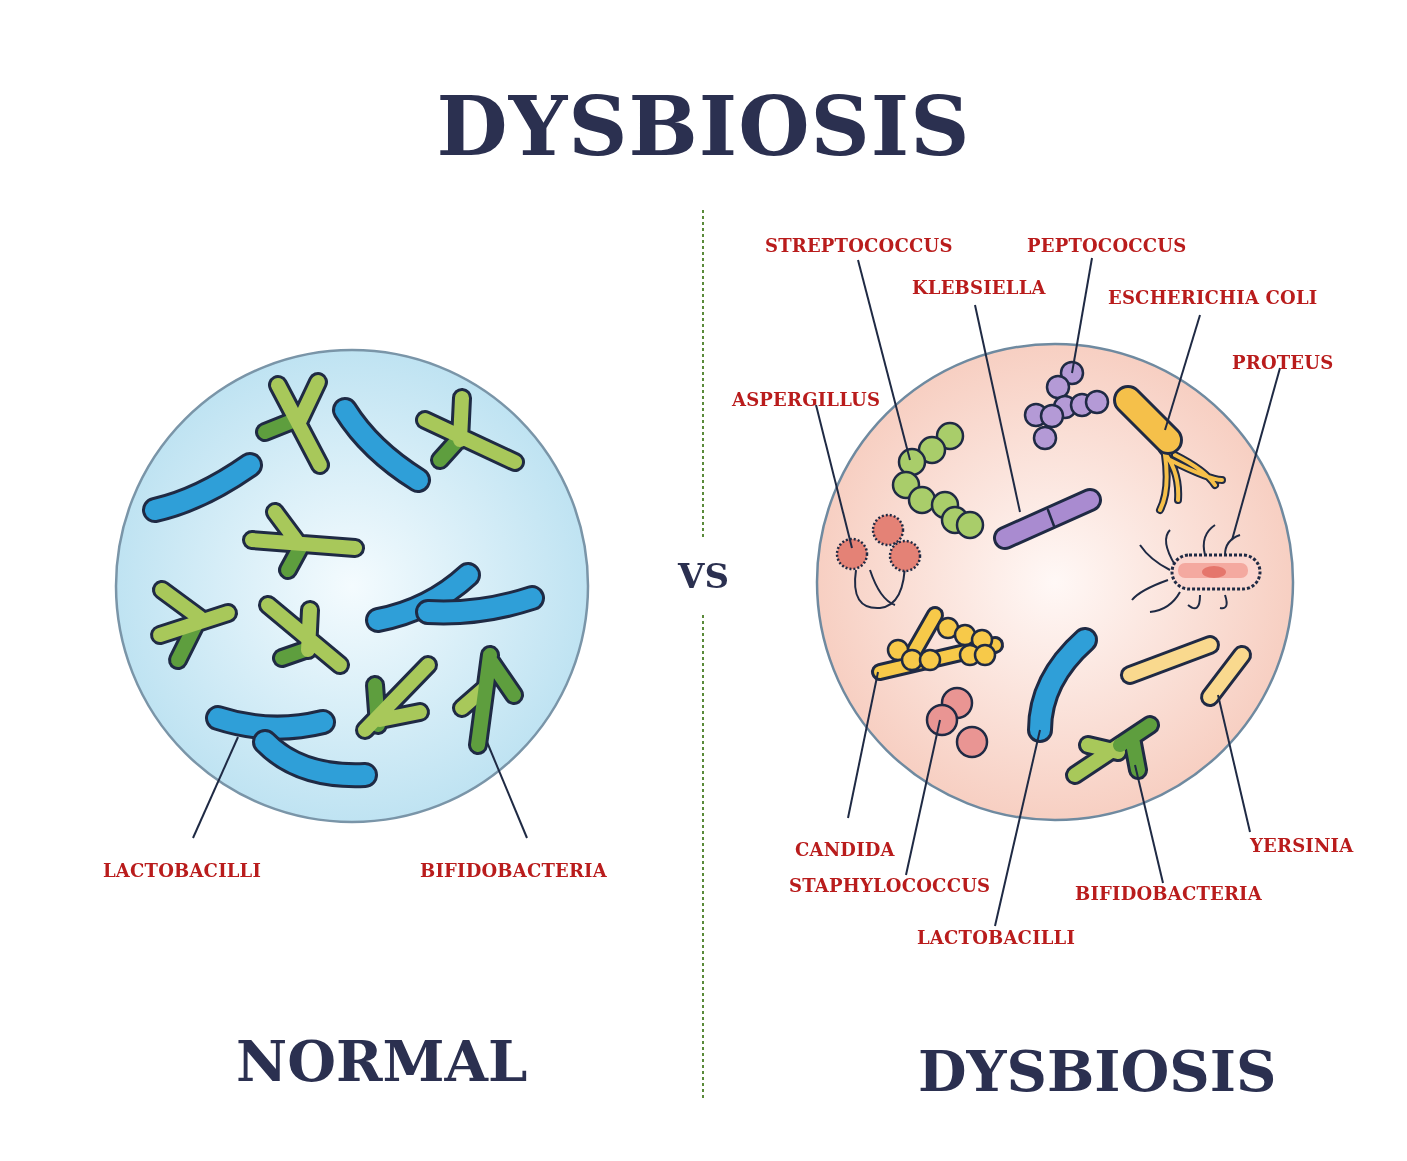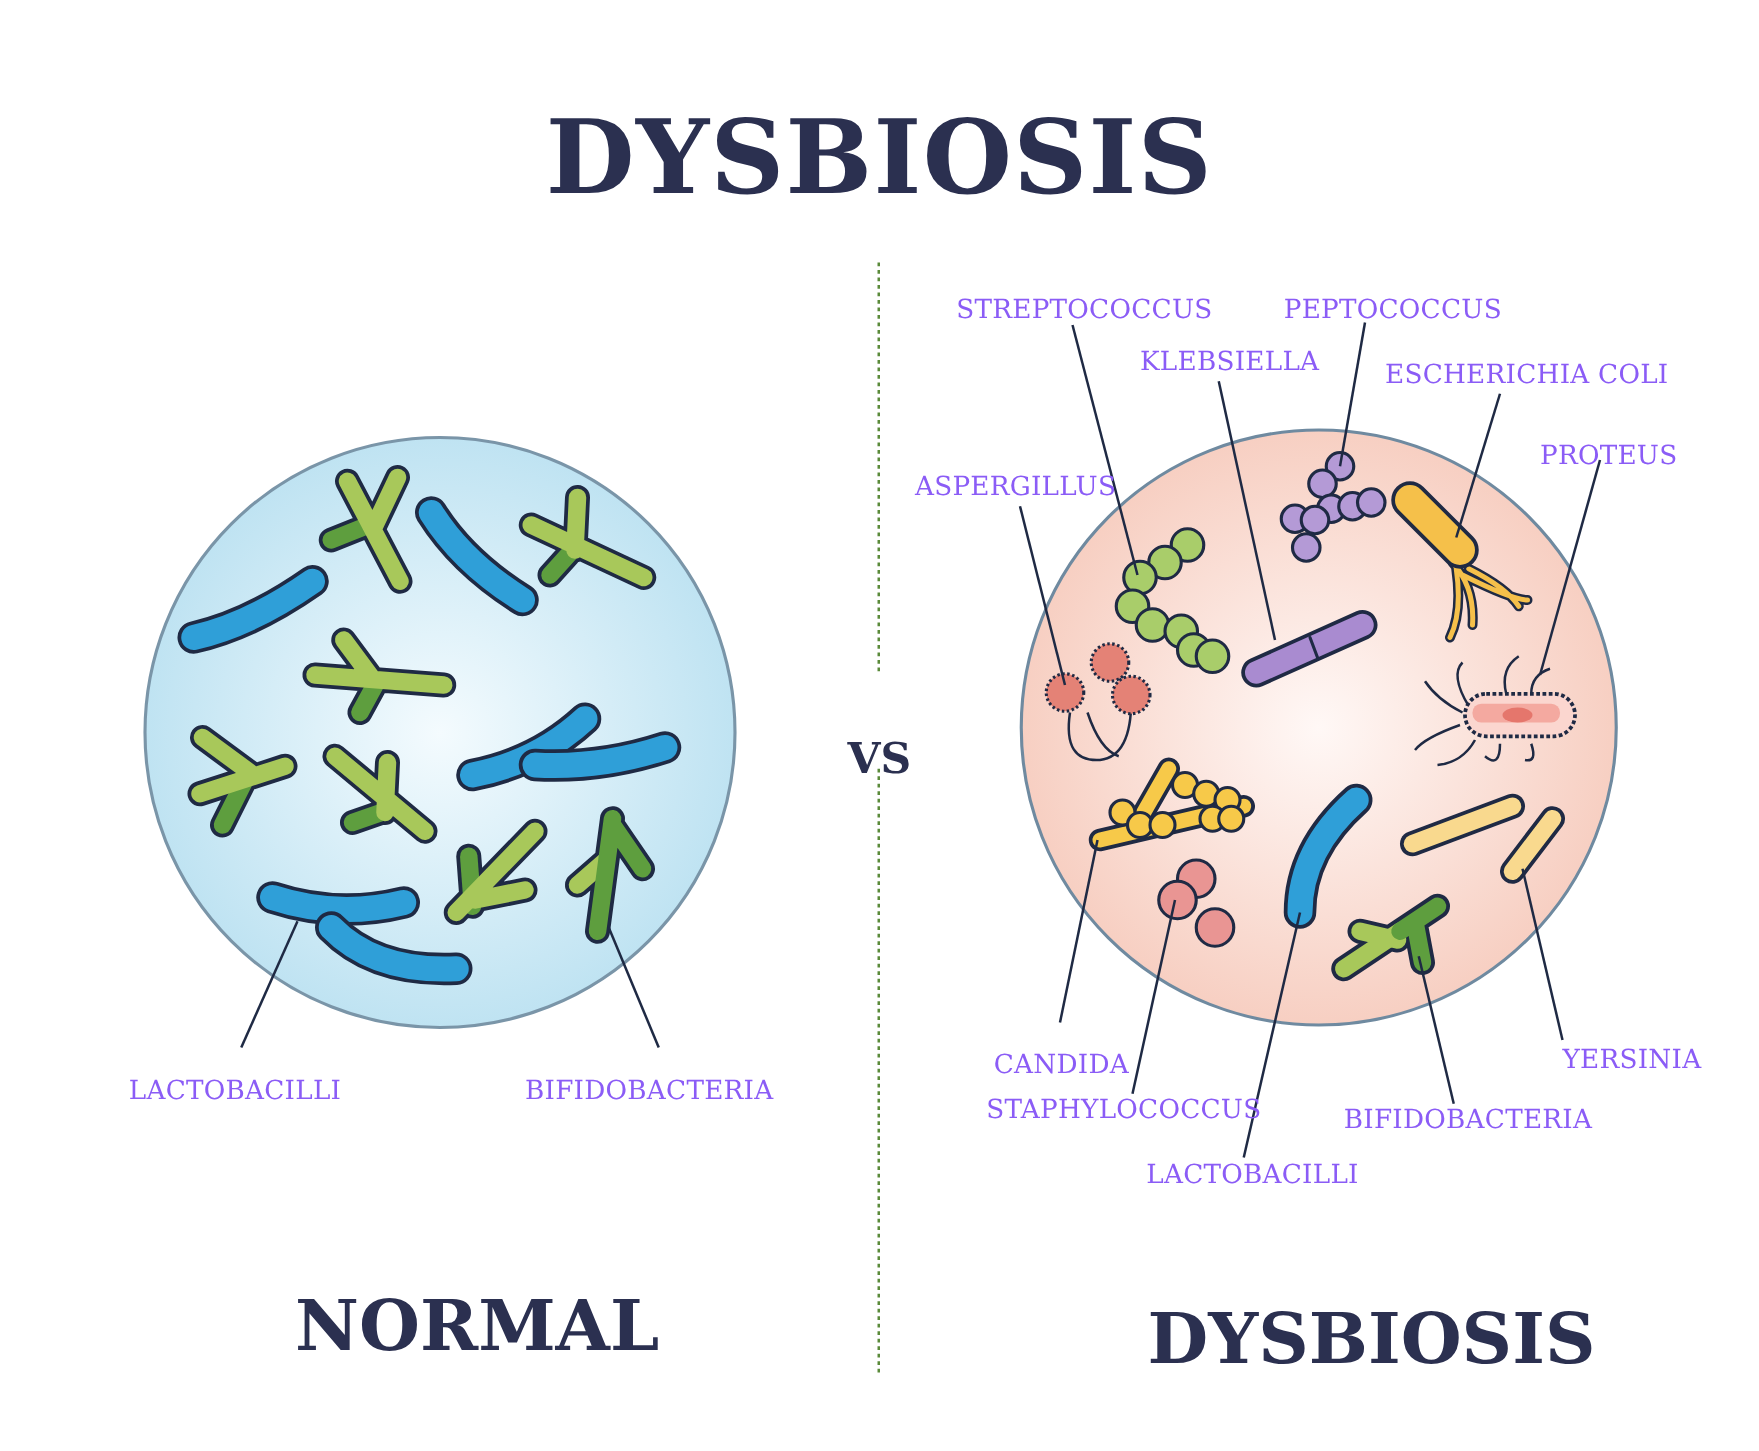--- a/index.html
+++ b/index.html
@@ -1,20 +1,20 @@
 <!DOCTYPE html>
 <html><head>
 <meta charset="utf-8">
 <style>
   html,body{margin:0;padding:0;background:#ffffff;}
   body{width:1407px;height:1161px;position:relative;overflow:hidden;font-family:"DejaVu Serif",serif;color:#2b3050;}
   .title{position:absolute;left:0;width:1407px;top:78px;text-align:center;font-size:82px;font-weight:bold;letter-spacing:1px;color:#2b3050;font-family:"DejaVu Serif",serif;}
-  .label{position:absolute;font-size:21px;font-weight:normal;color:#8b5cf6;white-space:nowrap;font-family:"DejaVu Serif",serif;letter-spacing:0.2px;}
+  .label{position:absolute;font-size:18px;font-weight:bold;color:#b91c1c;white-space:nowrap;font-family:"DejaVu Serif",serif;letter-spacing:0.2px;}
   .section{position:absolute;font-size:56px;font-weight:bold;color:#2b3050;font-family:"DejaVu Serif",serif;white-space:nowrap;}
-  .vs{position:absolute;left:678px;top:556px;font-size:34px;font-weight:bold;color:#2b3050;font-family:"DejaVu Serif",serif;margin-top:31px;}
+  .vs{position:absolute;left:678px;top:556px;font-size:34px;font-weight:bold;color:#2b3050;font-family:"DejaVu Serif",serif;}
   svg.art{position:absolute;left:0;top:0;}
 </style>
 </head>
 <body>
 
 <div class="title">DYSBIOSIS</div>
 
 <svg class="art" width="1407" height="1161" viewBox="0 0 1407 1161">
   <defs>
     <radialGradient id="blueBg" cx="50%" cy="50%" r="50%">
@@ -210,19 +210,19 @@
 
 <div class="label" style="left:103px;top:860px;">LACTOBACILLI</div>
 <div class="label" style="left:420px;top:860px;">BIFIDOBACTERIA</div>
 <div class="section" style="left:236px;top:1028px;">NORMAL</div>
 
 <div class="label" style="left:765px;top:235px;">STREPTOCOCCUS</div>
 <div class="label" style="left:1027px;top:235px;text-align:right;">PEPTOCOCCUS</div>
 <div class="label" style="left:912px;top:277px;">KLEBSIELLA</div>
 <div class="label" style="left:1108px;top:287px;">ESCHERICHIA COLI</div>
 <div class="label" style="left:1232px;top:352px;">PROTEUS</div>
-<div class="label" style="left:732px;top:377px;">ASPERGILLUS</div>
+<div class="label" style="left:732px;top:389px;">ASPERGILLUS</div>
 <div class="label" style="left:795px;top:839px;">CANDIDA</div>
 <div class="label" style="left:789px;top:875px;">STAPHYLOCOCCUS</div>
 <div class="label" style="left:917px;top:927px;">LACTOBACILLI</div>
 <div class="label" style="left:1075px;top:883px;">BIFIDOBACTERIA</div>
 <div class="label" style="left:1202px;top:835px;margin-left:48px;">YERSINIA</div>
 <div class="section" style="left:918px;top:1038px;">DYSBIOSIS</div>
 
 </body></html>

